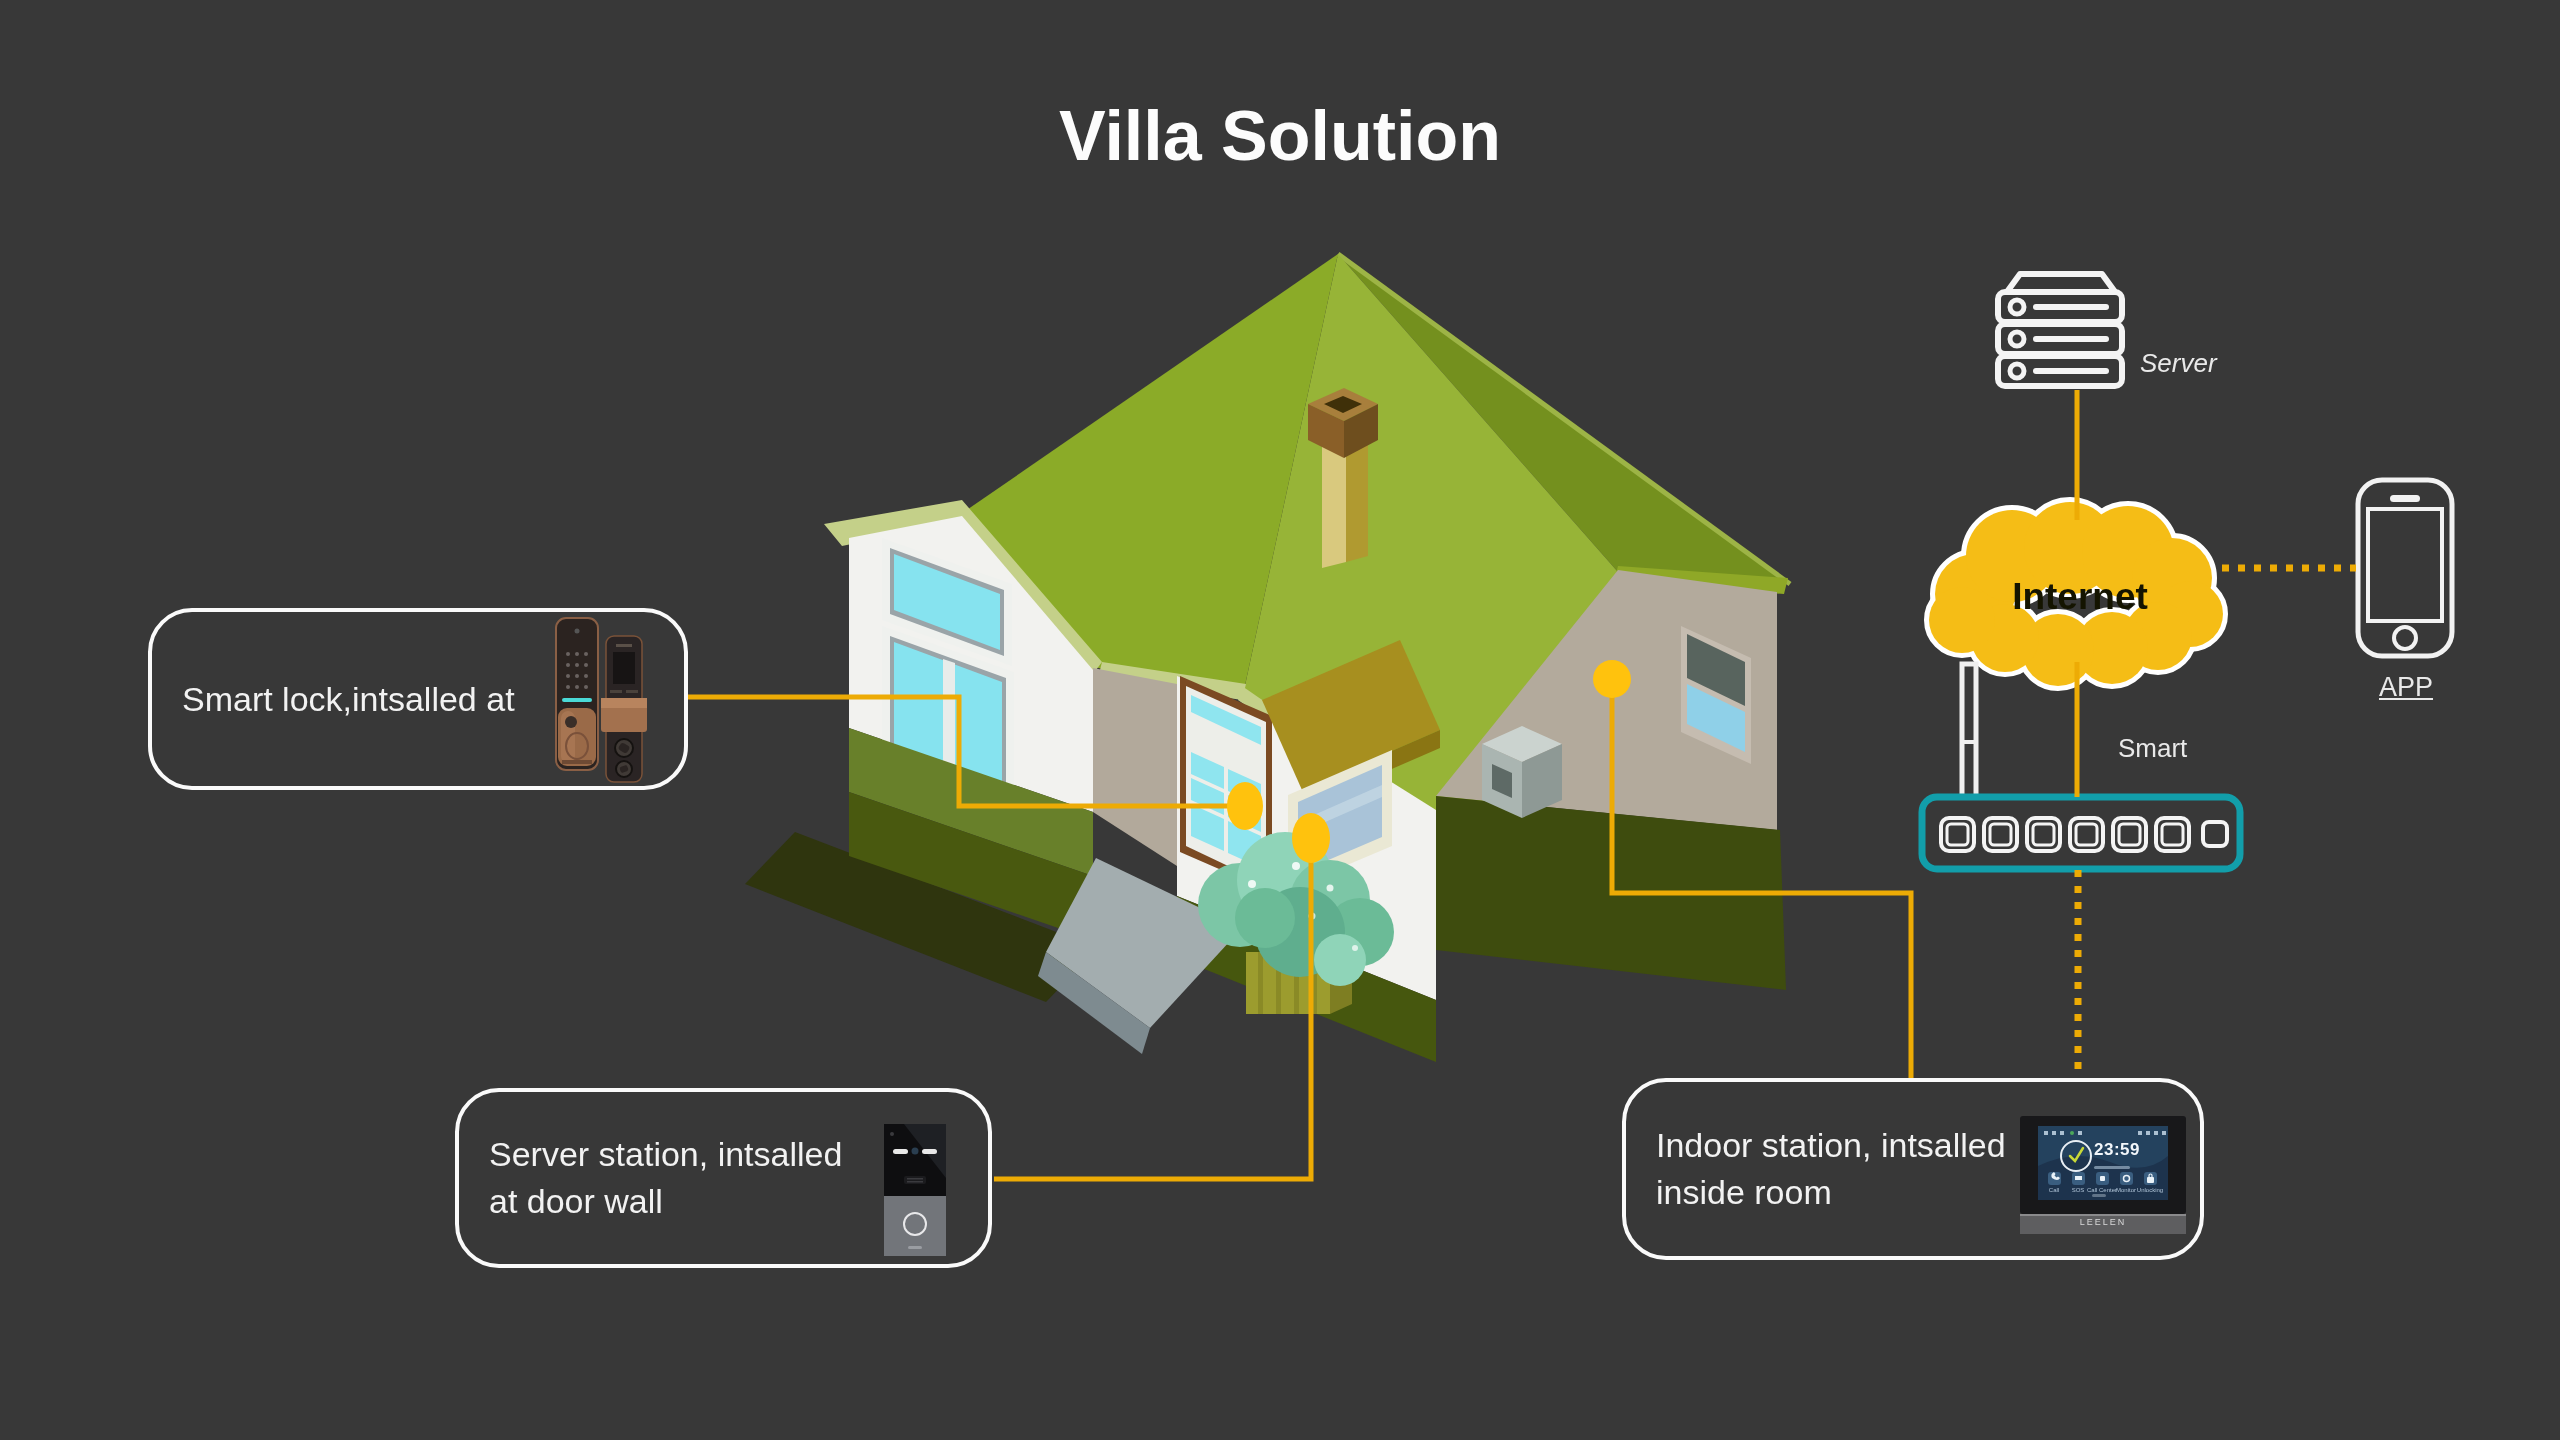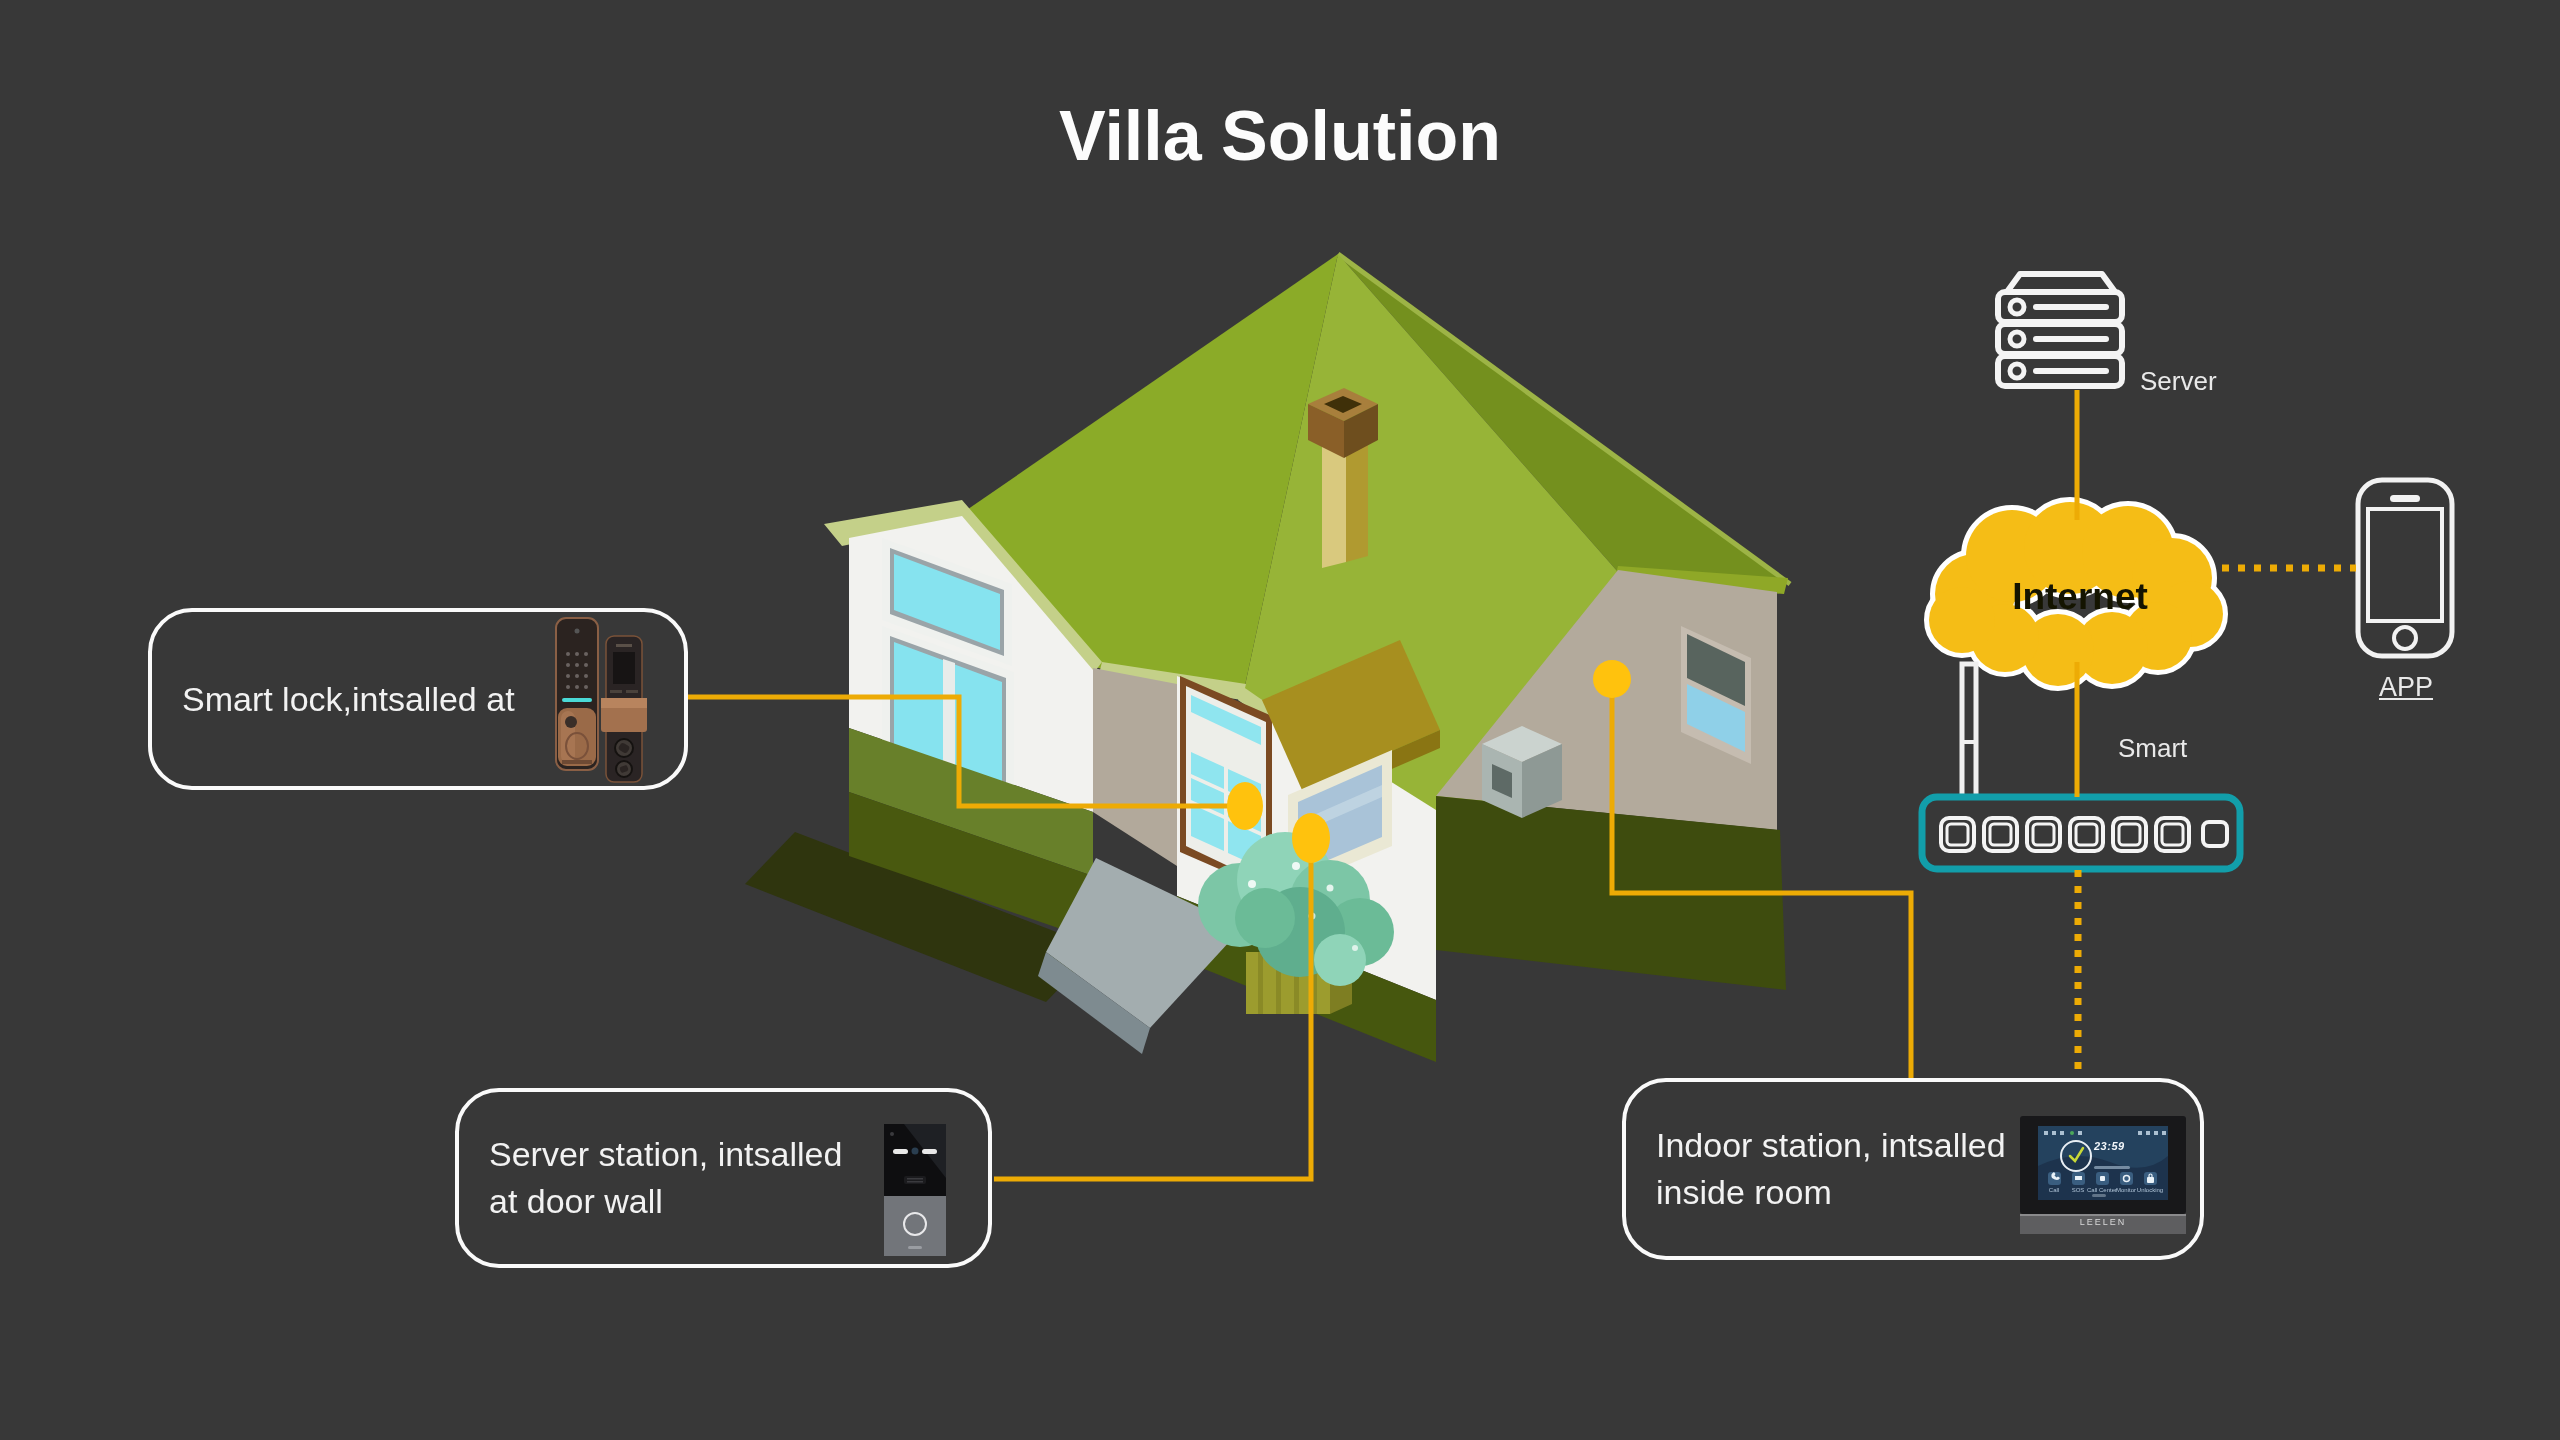--- a/index.html
+++ b/index.html
@@ -7,33 +7,33 @@
     --dot-yellow:#FFC20D; --cloud-yellow:#F5BD16; --cloud-text:#141400;
     --router-teal:#129EAA; --callout-border:#FAFAFA;
   }
   html,body{margin:0;padding:0;background:#222;}
   .stage{position:relative;width:2560px;height:1440px;background:var(--background);
     overflow:hidden;font-family:"Liberation Sans", sans-serif;}
   .scene{position:absolute;left:0;top:0;}
   .page-title{position:absolute;left:1280px;top:96px;transform:translateX(-50%);
     font-size:70px;font-weight:bold;color:#FCFCFC;white-space:nowrap;}
   .net-label{position:absolute;color:#E9E9E9;font-size:26px;white-space:nowrap;}
-  .lbl-server{left:2140px;top:366px;}
+  .lbl-server{left:2140px;top:348px;font-style:italic;}
   .lbl-router{left:2118px;top:733px;}
   .lbl-app{left:2406px;top:672px;transform:translateX(-50%);font-size:27px;text-decoration:underline;}
   .lbl-internet{position:absolute;left:2080px;top:597px;transform:translate(-50%,-50%);
     font-size:37px;font-weight:bold;color:var(--cloud-text);}
   .callout{position:absolute;border:4px solid var(--callout-border);border-radius:44px;
     background:transparent;display:flex;flex-direction:column;justify-content:center;
     color:#F2F2F2;font-size:34px;line-height:47px;}
   .callout .txt{padding-left:30px;}
   .co-smart{left:148px;top:608px;width:532px;height:174px;}
   .co-outdoor{left:455px;top:1088px;width:529px;height:172px;}
   .co-indoor{left:1622px;top:1078px;width:574px;height:174px;}
-  .mon-time{position:absolute;left:2094px;top:1140px;font-size:11px;font-weight:bold;color:#F2F6FA;letter-spacing:.5px;font-style:italic;}
+  .mon-time{position:absolute;left:2094px;top:1140px;font-size:17px;font-weight:bold;color:#F2F6FA;letter-spacing:.5px;}
   .mon-brand{position:absolute;left:2103px;top:1217px;transform:translateX(-50%);
     font-size:9px;color:#DADADA;letter-spacing:2px;}
   .mon-app-label{position:absolute;width:34px;text-align:center;font-size:6px;color:#AFC3D6;white-space:nowrap;}
 </style>
 </head>
 <body>
 
 <div class="stage">
 
   <svg class="scene" width="2560" height="1440" viewBox="0 0 2560 1440">

